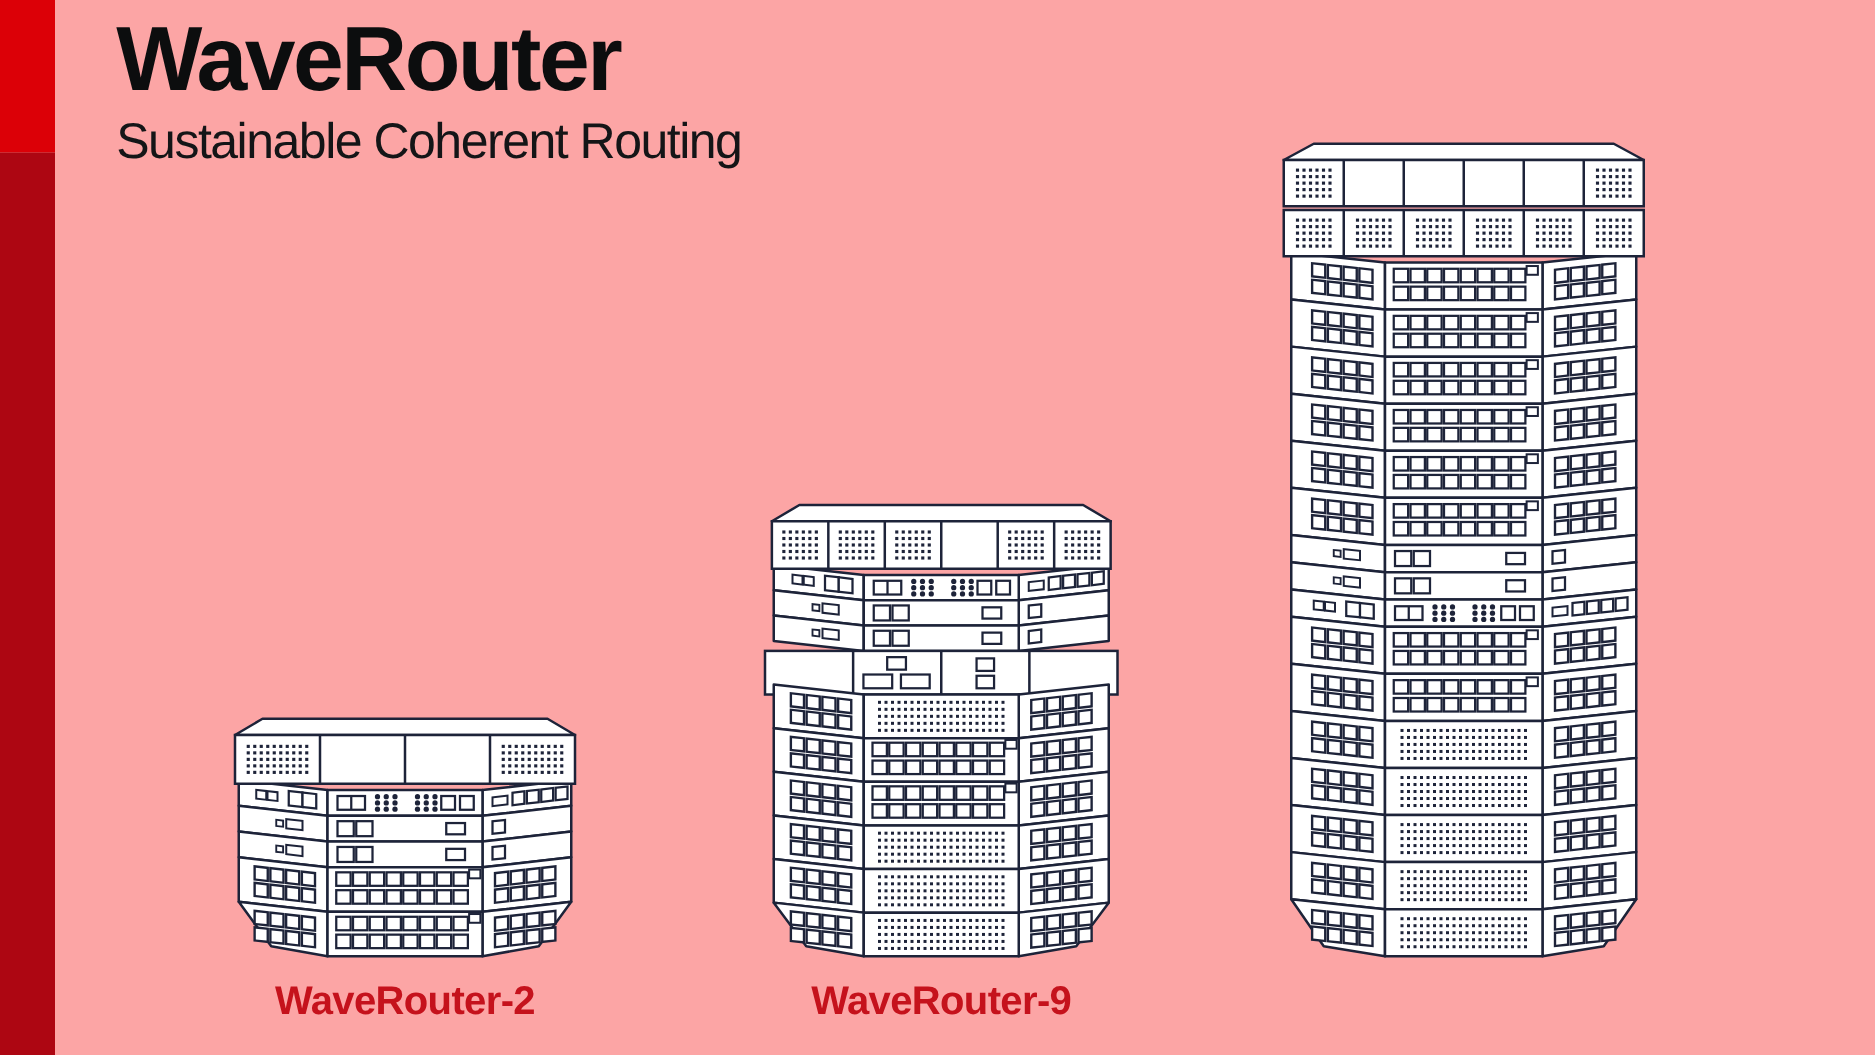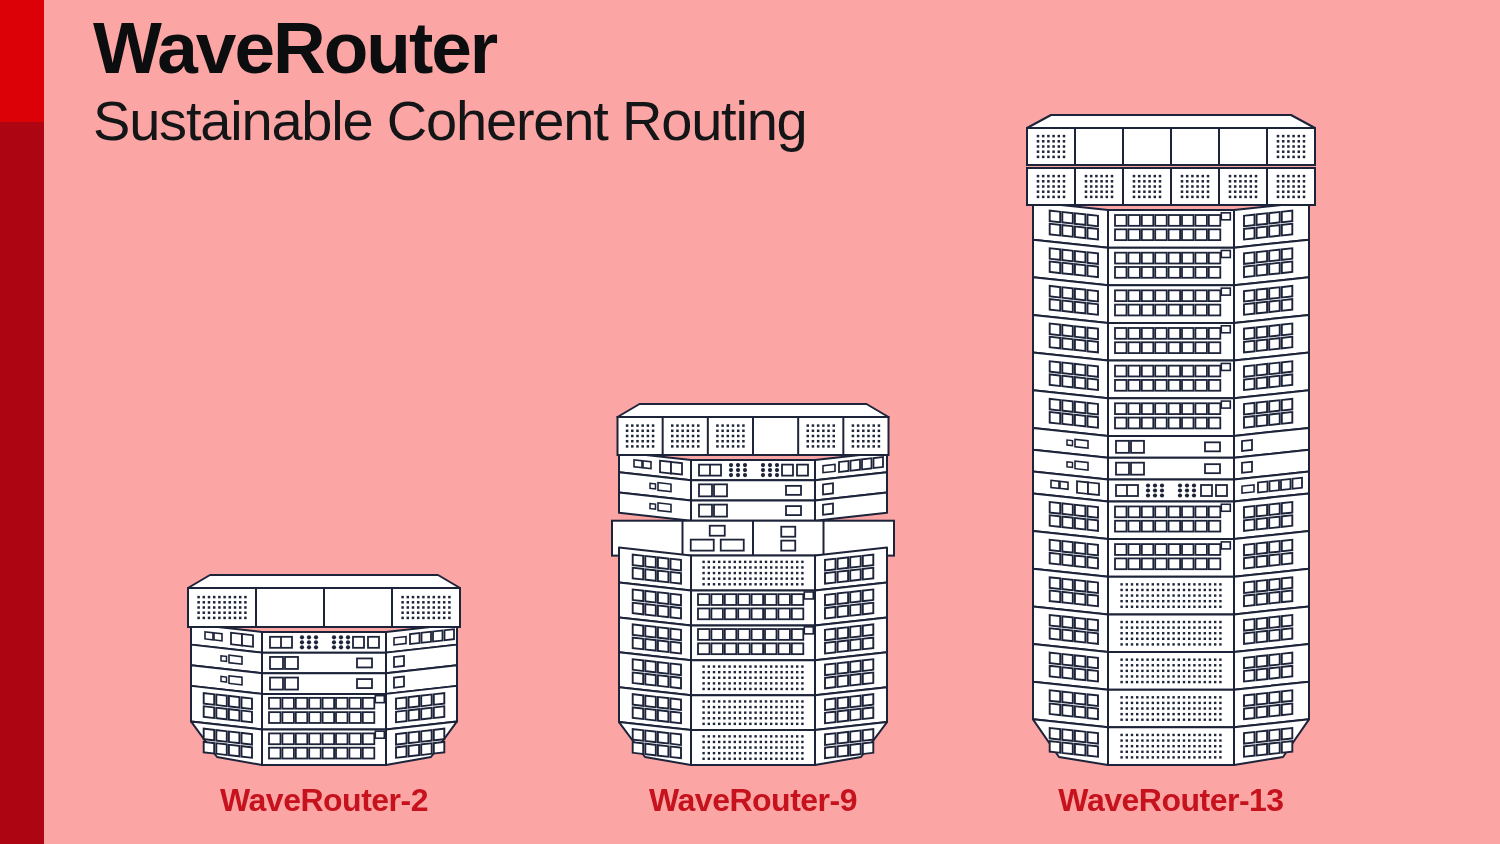--- a/index.html
+++ b/index.html
@@ -9,21 +9,21 @@
   }
   .accent-bar{position:absolute;left:0;top:0;width:44px;height:844px;}
   .accent-top{position:absolute;left:0;top:0;width:44px;height:122px;background:var(--accent-top,#dc0007);}
   .accent-bottom{position:absolute;left:0;top:122px;width:44px;height:722px;background:var(--accent-bottom,#ad0612);}
   .header{position:absolute;left:93px;top:10px;}
   .header h1{
     margin:0;font-size:73px;line-height:1.04;font-weight:700;
     letter-spacing:-2px;color:#0c0d0e;
   }
   .header h2{
-    margin:7px 0 0 0;font-size:56px;line-height:1.0;font-weight:400;
+    margin:7px 0 0 0;font-size:40px;line-height:1.0;font-weight:400;
     letter-spacing:-1.2px;color:#141517;
   }
   #diagram{position:absolute;left:0;top:0;}
   .router-label{
     position:absolute;top:782px;width:320px;text-align:center;
     font-size:32px;font-weight:600;letter-spacing:-0.5px;
     color:var(--label-red,#c5121c);
   }
   .label-2{left:164px;}
   .label-7{left:593px;}
@@ -2411,15 +2411,14 @@
         <rect x="1281.95" y="195.65" width="2.5" height="2.5" fill="#1d2339"></rect>
         <rect x="1287.15" y="195.65" width="2.5" height="2.5" fill="#1d2339"></rect>
         <rect x="1292.35" y="195.65" width="2.5" height="2.5" fill="#1d2339"></rect>
         <rect x="1297.55" y="195.65" width="2.5" height="2.5" fill="#1d2339"></rect>
         <rect x="1302.75" y="195.65" width="2.5" height="2.5" fill="#1d2339"></rect>
       </g>
     </svg>
 
   <div class="router-label label-2">WaveRouter-2</div>
   <div class="router-label label-7">WaveRouter-9</div>
-  <div class="router-label label-13">WaveRouter-13</div>
 
 </div>
 
 </body></html>

